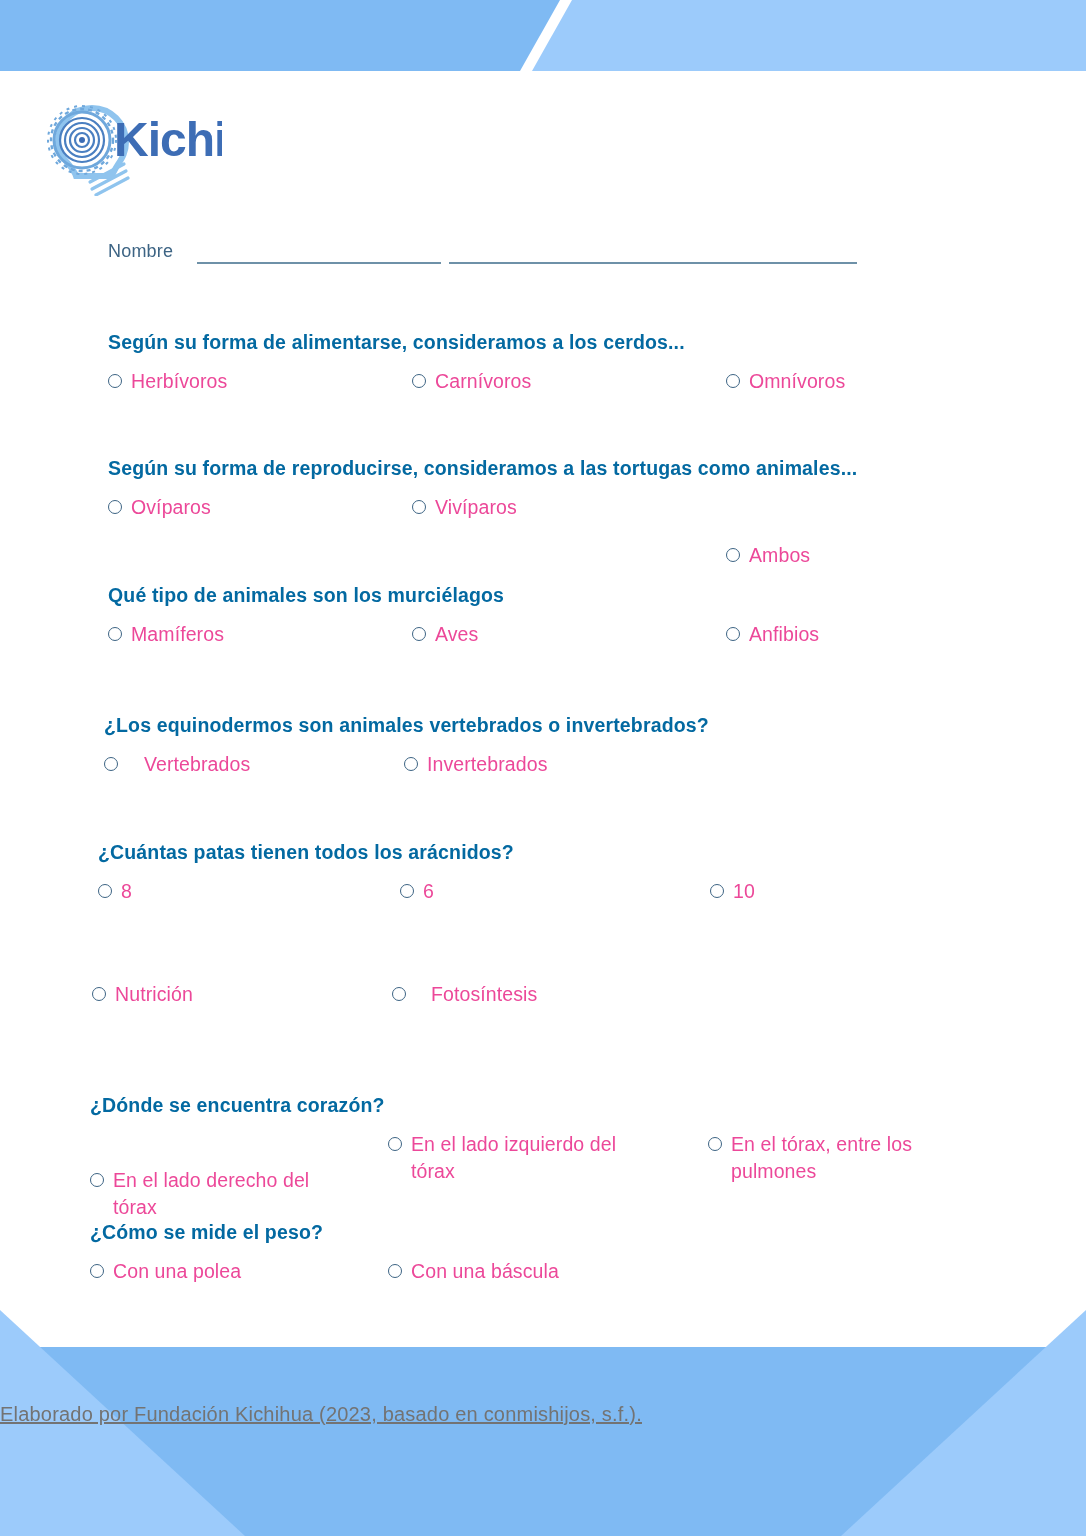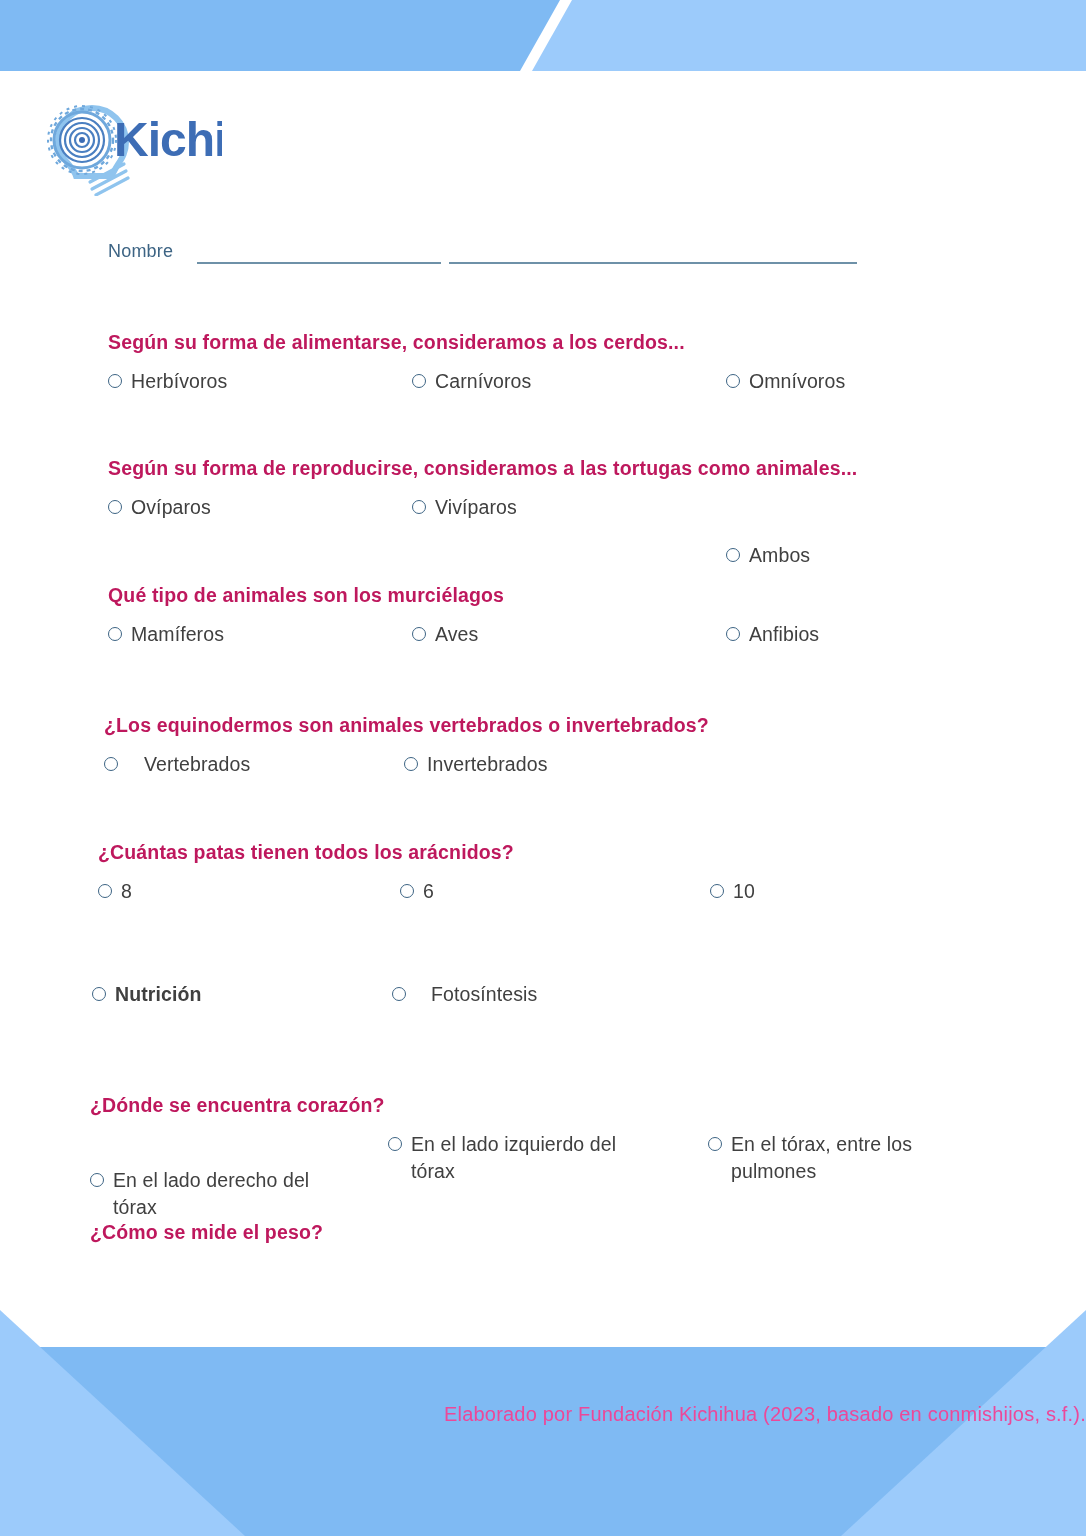--- a/index.html
+++ b/index.html
@@ -84,38 +84,38 @@
     width: 1086px;
   }
 
   .qblock {
     position: relative;
     padding: 0;
   }
   .qtitle {
     font-size: 19.5px;
     font-weight: bold;
-    color: #be185d;
+    color: #0369a1;
     letter-spacing: .15px;
     line-height: 1.25;
   }
   .options {
     position: relative;
     margin-top: 14px;
     height: 34px;
   }
   .options.two-line { height: 66px; }
 
   .opt {
     position: absolute;
     top: 0;
     display: flex;
     align-items: flex-start;
     font-size: 19.5px;
-    color: #404040;
+    color: #ec4899;
     line-height: 1.34;
     letter-spacing: .1px;
   }
   .radio {
     flex: 0 0 auto;
     width: 14px;
     height: 14px;
     border: 1.6px solid #3D6484;
     border-radius: 50%;
     margin-top: 6px;
@@ -152,24 +152,25 @@
     width: 300px;
     height: 226px;
     background: #9CCBFB;
     clip-path: polygon(300px 0, 300px 226px, 55px 226px);
   }
   .footer-text {
     position: absolute;
     top: 56px;
     left: 0;
     width: 1086px;
-    text-align: right;
-    color: #ec4899;
+    text-align: left;
+    color: #737373;
     font-size: 20px;
     letter-spacing: .2px;
+    text-decoration: underline;
   }
 </style>
 </head>
 <body>
 
 <div class="page">
 
   <div class="header-band">
     <div class="header-left"></div>
     <div class="header-right"></div>
@@ -293,21 +294,21 @@
         </div>
         <div class="opt" style="left:612px;">
           <span class="radio"></span>
           <span class="opt-text">10</span>
         </div>
       </div>
     </div>
 
     <div class="qblock" style="position:absolute; top:637px; left:92px; width:900px;">
       <div class="options">
-        <div class="opt" style="left:0px;font-weight:bold;">
+        <div class="opt" style="left:0px;">
           <span class="radio"></span>
           <span class="opt-text">Nutrición</span>
         </div>
         <div class="opt" style="left:300px;gap:16px;">
           <span class="radio"></span>
           <span class="opt-text">Fotosíntesis</span>
         </div>
       </div>
     </div>
 
@@ -324,20 +325,30 @@
         </div>
         <div class="opt wrap" style="left:618px;">
           <span class="radio"></span>
           <span class="opt-text">En el tórax, entre los pulmones</span>
         </div>
       </div>
     </div>
 
     <div class="qblock" style="position:absolute; top:890px; left:90px; width:900px;">
       <div class="qtitle">¿Cómo se mide el peso?</div>
+      <div class="options">
+        <div class="opt" style="left:0px;">
+          <span class="radio"></span>
+          <span class="opt-text">Con una polea</span>
+        </div>
+        <div class="opt" style="left:298px;">
+          <span class="radio"></span>
+          <span class="opt-text">Con una báscula</span>
+        </div>
+      </div>
     </div>
 
   </div>
 
   <div class="footer">
     <div class="footer-bg"></div>
     <div class="footer-tri-left"></div>
     <div class="footer-tri-right"></div>
     <div class="footer-text">Elaborado por Fundación Kichihua (2023, basado en conmishijos, s.f.).</div>
   </div>

